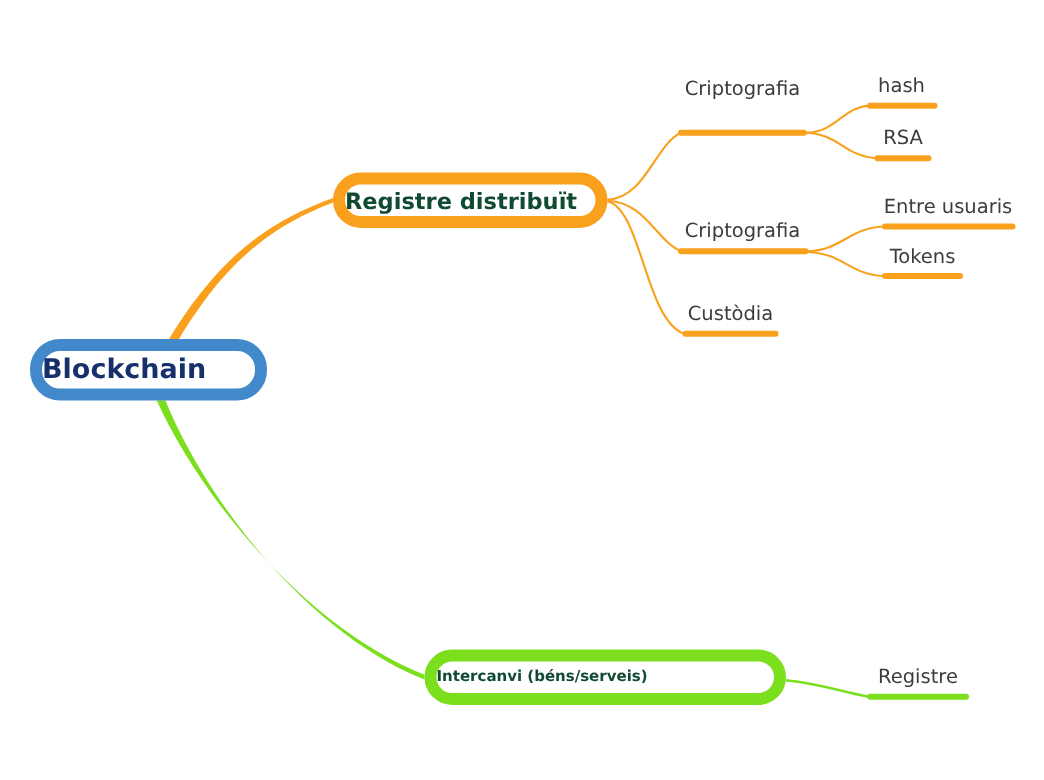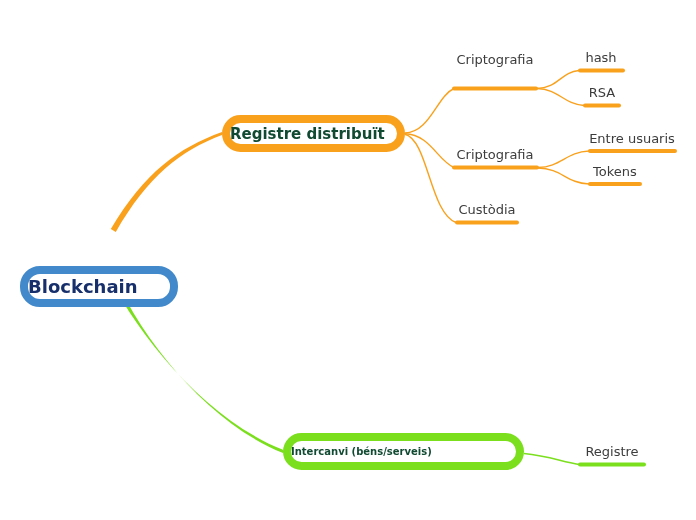--- a/index.html
+++ b/index.html
@@ -95,21 +95,21 @@
     <path class="u-orange" d="M580,70.5 L623,70.5"></path>
     <path class="u-orange" d="M585,105.5 L619,105.5"></path>
     <path class="u-orange" d="M454,167.5 L537,167.5"></path>
     <path class="u-orange" d="M590,151 L675,151"></path>
     <path class="u-orange" d="M590,184 L640,184"></path>
     <path class="u-orange" d="M457,222.5 L517,222.5"></path>
 
     <path class="u-green" d="M580,464.5 L644,464.5"></path>
   </svg>
 
-  <div class="pill root-pill" style="left:20px; top:226px; width:158px; height:41px;margin-top:40px;">
+  <div class="pill root-pill" style="left:20px; top:226px; width:158px; height:41px;">
     <span>Blockchain</span>
   </div>
 
   <div class="pill orange-pill" style="left:222px; top:115px; width:183px; height:37px;">
     <span>Registre distribuït</span>
   </div>
 
   <div class="pill green-pill" style="left:283px; top:433px; width:241px; height:37px;">
     <span>Intercanvi (béns/serveis)</span>
   </div>

